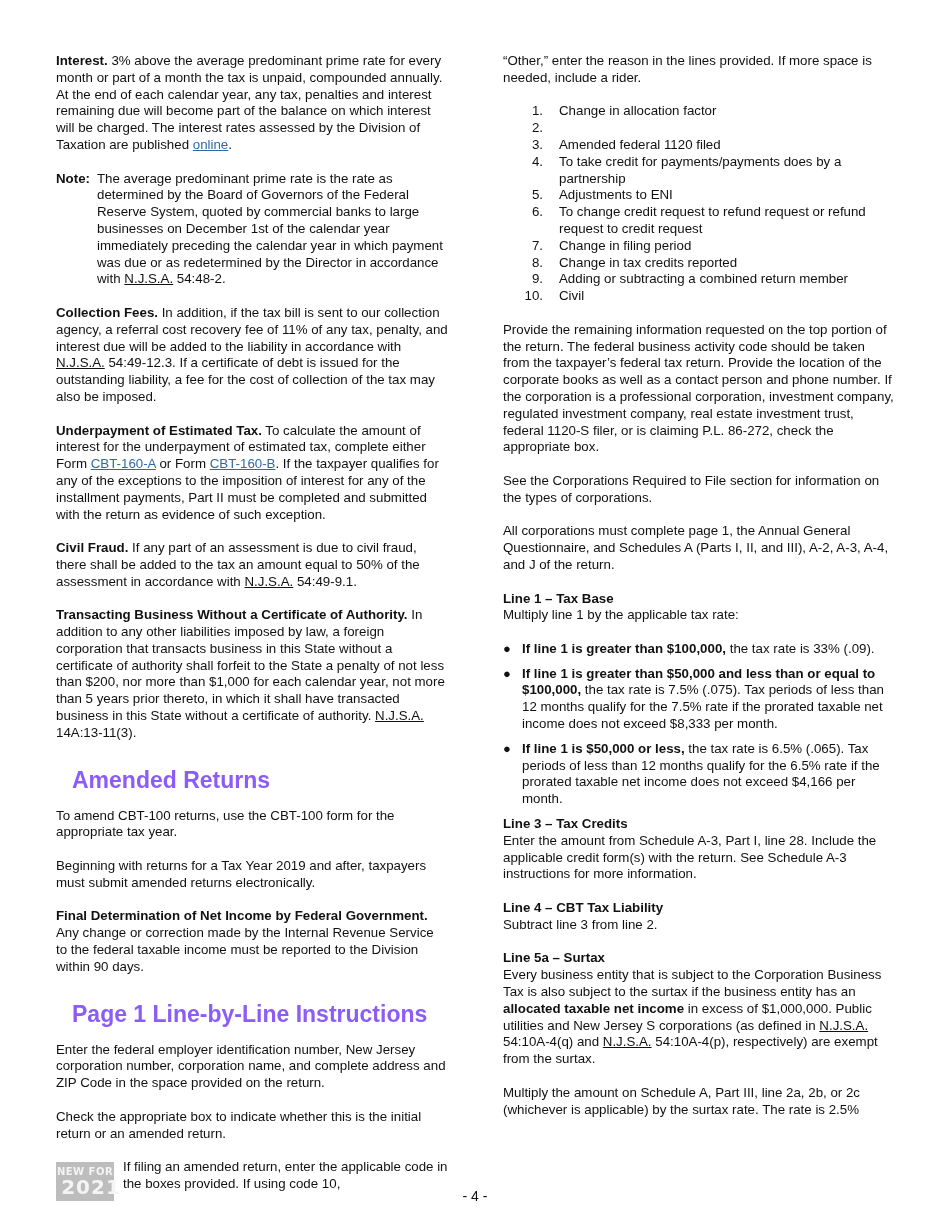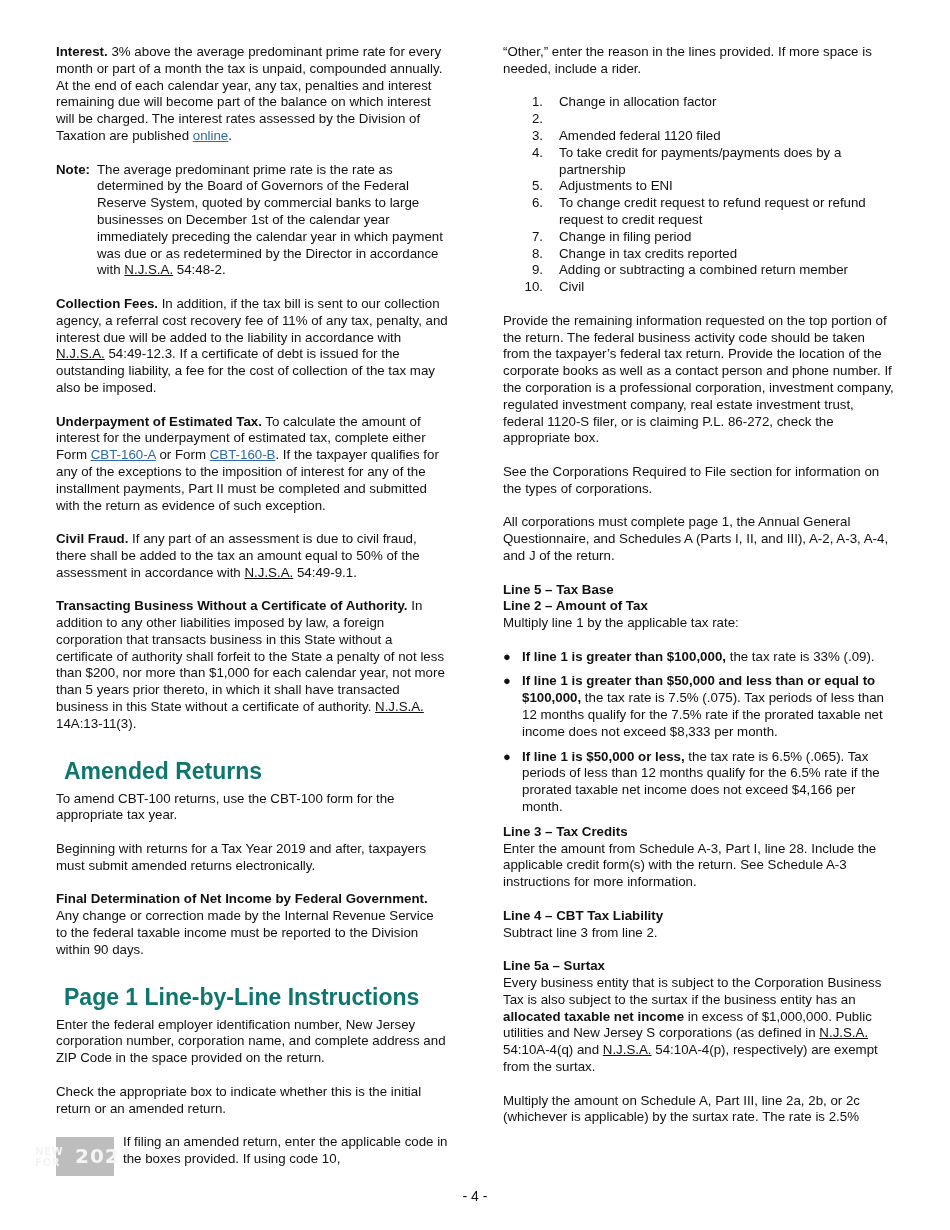--- a/index.html
+++ b/index.html
@@ -1,45 +1,45 @@
 <!DOCTYPE html>
 <html><head>
   <meta charset="utf-8">
   <style>
     html, body { margin: 0; padding: 0; background: #ffffff; }
     body {
       width: 950px; height: 1230px; position: relative; overflow: hidden;
       font-family: "Liberation Sans", sans-serif; font-size: 13.3px; line-height: 16.8px; color: #111;
     }
-    .col { position: absolute; top: 44px; width: 392px; }
+    .col { position: absolute; top: 53px; width: 392px; }
     .col-left { left: 56px; }
     .col-right { left: 503px; }
     p { margin: 0 0 16.8px 0; }
     b { font-weight: bold; }
     .link { color: #2f6aa8; text-decoration: underline; }
     .ul { text-decoration: underline; }
     .purple { color: #8a4a8e; }
     .note { display: flex; margin: 0 0 16.8px 0; }
     .note .lbl { font-weight: bold; width: 41px; flex: none; }
-    h2 { font-size: 23px; line-height: 24px; font-weight: bold; margin: 8px; color: #0f766e; }
+    h2 { font-size: 23px; line-height: 24px; font-weight: bold; margin: 16px; color: #8b5cf6; }
     .h2-amended { margin-top: 26px; }
     .h2-page1 { margin-top: 26px; }
     ol.codes { list-style: none; padding: 0; margin: 0 0 16.8px 0; }
     ol.codes li { display: flex; }
     ol.codes .num { width: 40px; text-align: right; padding-right: 16px; flex: none; }
     ol.codes .txt { flex: 1; }
     .line-head { font-weight: bold; margin: 0; }
     ul.rates { list-style: none; padding: 0; margin: 0 0 8px 0; }
     ul.rates li { display: flex; margin-bottom: 8px; }
     ul.rates .bullet { width: 19px; flex: none; font-size: 13px; }
     ul.rates .txt { flex: 1; }
     .new-row { display: flex; align-items: flex-start; }
     .badge {
       width: 58px; height: 39px; background: #bdbdbd; color: #f4f4f4; flex: none;
-      display: flex; flex-direction: row; align-items: center; justify-content: center;
+      display: flex; flex-direction: column; align-items: center; justify-content: center;
       font-weight: bold; margin: 3px 9px 0 0; font-family: "DejaVu Sans", sans-serif;
     }
     .badge .b1 { font-size: 10px; line-height: 11px; letter-spacing: 0.5px; }
     .badge .b2 { font-size: 20px; line-height: 21px; letter-spacing: 1px; margin-left: 12px; }
     .page-num { position: absolute; top: 1188px; left: 0; width: 950px; text-align: center; font-size: 14px; }
   </style>
 </head>
 <body>
 
 <div class="col col-left">
@@ -117,23 +117,22 @@
     <li>
         <span class="num">10.</span>
         <span class="txt">Civil</span>
       </li>
   </ol>
 
   <p>Provide the remaining information requested on the top portion of the return. The federal business activity code should be taken from the taxpayer’s federal tax return. Provide the location of the corporate books as well as a contact person and phone number. If the corporation is a professional corporation, investment company, regulated investment company, real estate investment trust, federal 1120-S filer, or is claiming P.L. 86-272, check the appropriate box.</p>
   <p>See the Corporations Required to File section for information on the types of corporations.</p>
   <p>All corporations must complete page 1, the Annual General Questionnaire, and Schedules A (Parts I, II, and III), A-2, A-3, A-4, and J of the return.</p>
 
-  <div class="line-head">Line 5 – Tax Base</div>
+  <div class="line-head">Line 1 – Tax Base</div>
 
-  <div class="line-head">Line 2 – Amount of Tax</div>
   <p>Multiply line 1 by the applicable tax rate:</p>
   <ul class="rates">
     <li>
         <span class="bullet">●</span>
         <span class="txt"><b>If line 1 is greater than $100,000,</b><span> the tax rate is 33% (.09).</span></span>
       </li>
     <li>
         <span class="bullet">●</span>
         <span class="txt"><b>If line 1 is greater than $50,000 and less than or equal to $100,000,</b><span> the tax rate is 7.5% (.075). Tax periods of less than 12 months qualify for the 7.5% rate if the prorated taxable net income does not exceed $8,333 per month.</span></span>
       </li>

